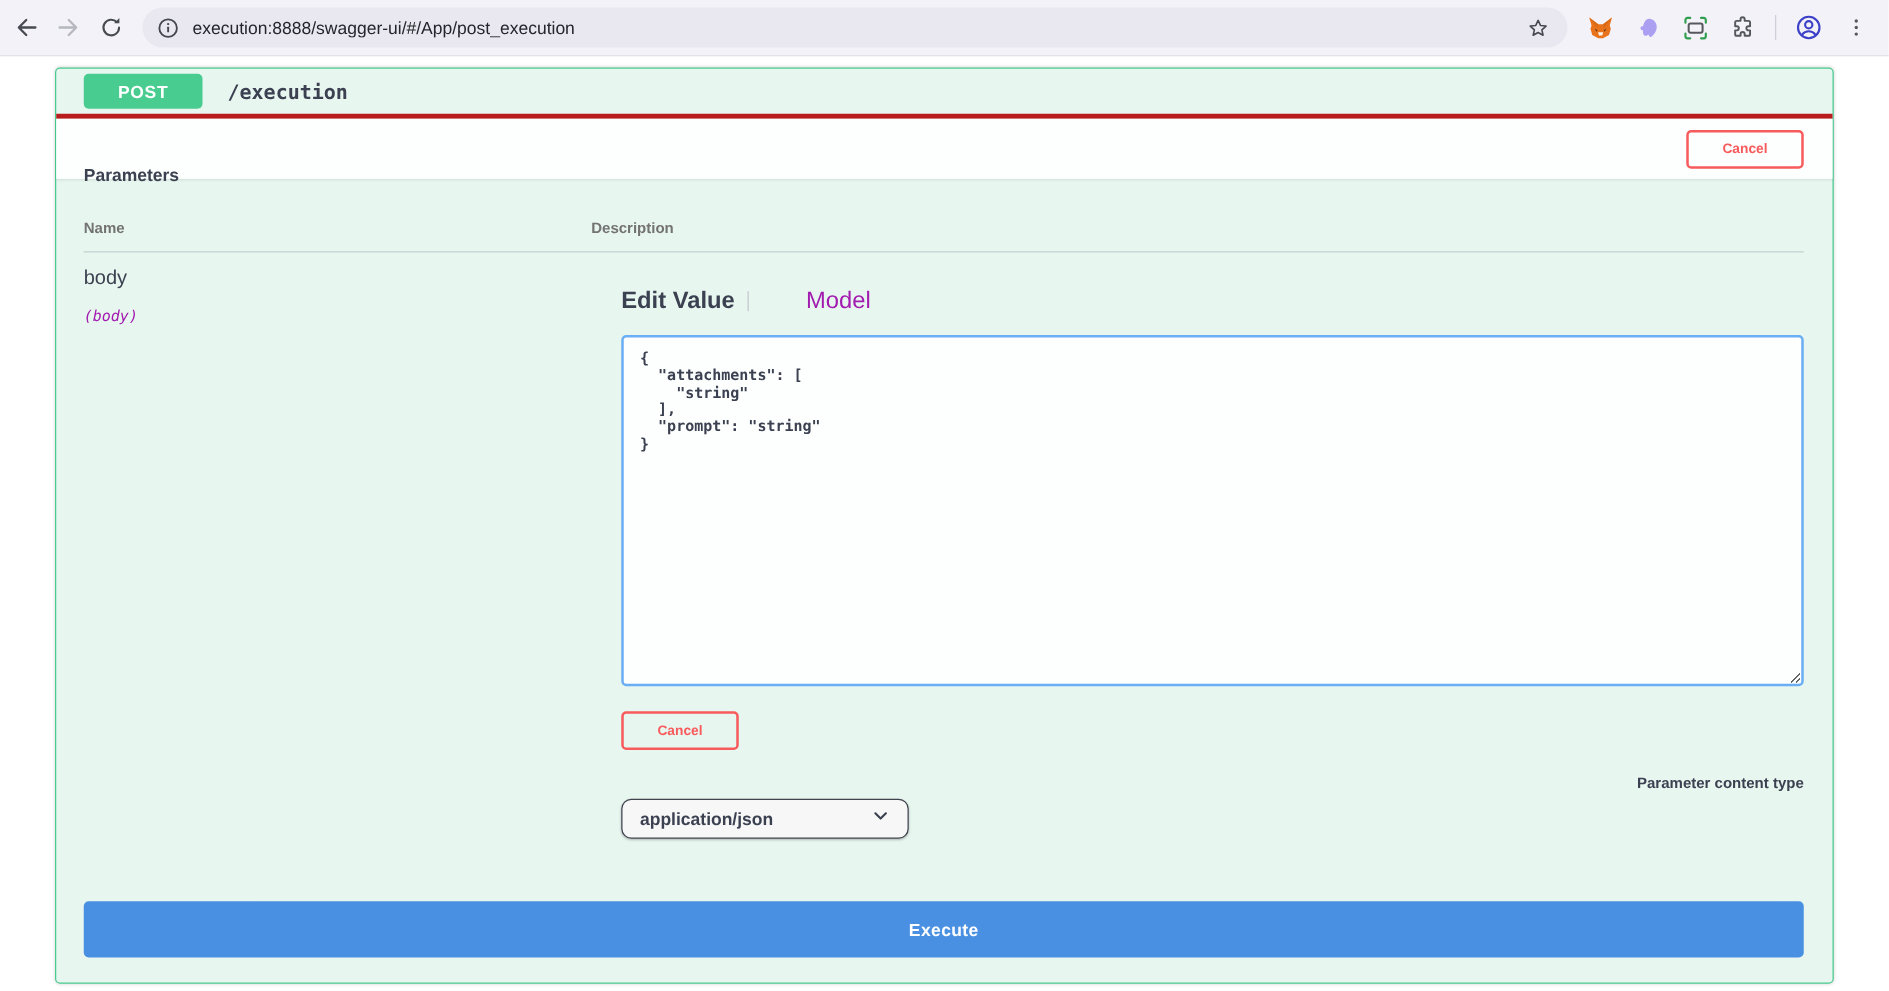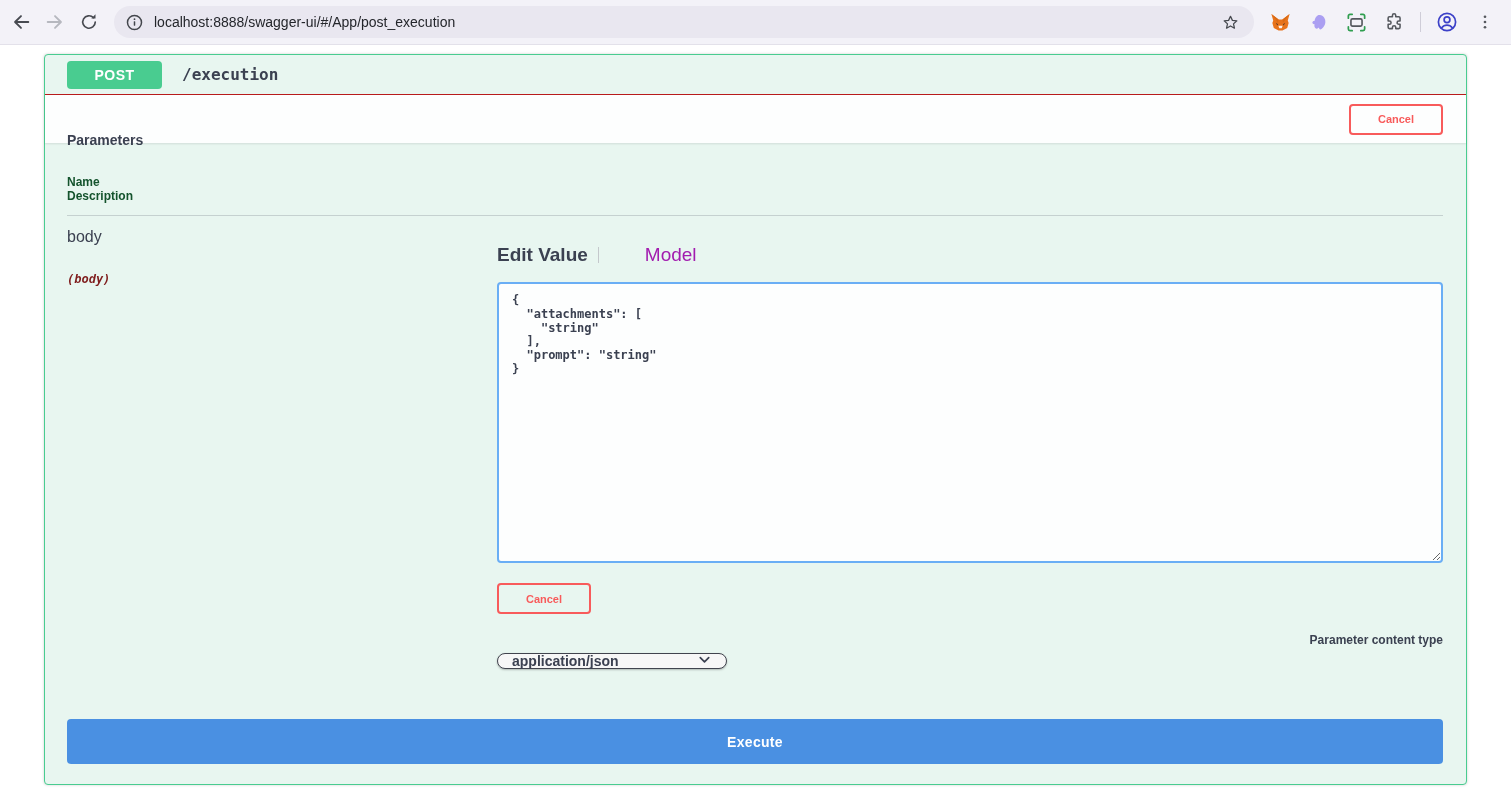--- a/index.html
+++ b/index.html
@@ -34,21 +34,21 @@
   .vert-sep { width: 1px; height: 20px; background: #cfcdd8; }
 
   
   .page { width: 100%; height: 747px; background: #fff; padding-top: 9px; }
   .opblock {
     margin-left: 44px; width: 1423px; border: 1px solid #49cc90; border-radius: 4px;
     background: #e8f6f0; box-shadow: 0 0 3px rgba(0,0,0,.19); color: #3b4151;
   }
   .opblock-summary {
     height: 40px; display: flex; align-items: center; padding: 0 22px;
-    border-bottom: 1px solid #b91c1c; cursor: pointer;
+    border-bottom: 4px solid #b91c1c; cursor: pointer;
   }
   .method-badge {
     width: 95px; height: 28px; background: #49cc90; border-radius: 4px; color: #fff;
     font-weight: bold; font-size: 14px; display: flex; align-items: center;
     justify-content: center; letter-spacing: .5px;
     font-family: "Liberation Sans", sans-serif;
   }
   .opblock-path {
     margin-left: 20px; font-family: "DejaVu Sans Mono", "Liberation Mono", monospace;
     font-weight: bold; font-size: 16px; color: #3b4151;
@@ -64,49 +64,49 @@
   .section-header h4 { font-size: 14px; font-weight: bold; color: #3b4151; margin-top: 42px; }
   .btn-cancel {
     min-width: 94px; height: 31px; background: transparent; border: 2px solid #f85b5b;
     border-radius: 4px; color: #f85b5b; font-weight: bold; font-size: 11px;
     font-family: "Liberation Sans", sans-serif; cursor: pointer; padding: 0 18px;
   }
 
   .param-table { padding: 0 23px 0 22px; }
   .param-head {
     display: flex; padding: 32px 0 12px; border-bottom: 1px solid rgba(59,65,81,.2);
-    font-size: 12px; font-weight: bold; color: #14532d; flex-direction: column;
+    font-size: 12px; font-weight: bold; color: #737373;
   }
   .col-name { width: 406px; flex: 0 0 auto; }
   .col-desc { flex: 1; }
 
   .param-row { display: flex; padding-bottom: 30px; gap: 24px; }
   .param-name { font-size: 16px; color: #3b4151; margin-top: 12px; }
   .param-in {
-    margin-top: 26px; font-family: "DejaVu Sans Mono", "Liberation Mono", monospace;
-    font-style: italic; font-size: 12px; color: #7f1d1d; font-weight: bold;
+    margin-top: 14px; font-family: "DejaVu Sans Mono", "Liberation Mono", monospace;
+    font-style: italic; font-size: 12px; color: #a21caf; font-weight: normal;
   }
 
   .editor-tabs { margin-top: 28px; display: flex; align-items: center; font-size: 19px; }
   .tab-edit { font-weight: bold; color: #3b4151; cursor: pointer; }
   .tab-sep { width: 1px; height: 16px; background: #c4c8cc; margin: 0 10px; }
   .tab-model { color: #a21caf; cursor: pointer; margin-left: 36px; }
 
   .body-textarea {
     display: block; margin-top: 16px; width: 100%; height: 281px;
     border: 2px solid #6aaef5; border-radius: 4px; background: #fdfefe;
     font-family: "DejaVu Sans Mono", "Liberation Mono", monospace;
     font-size: 12px; line-height: 13.8px; font-weight: bold; color: #3b4151;
     padding: 10px 13px; resize: both; outline: none;
   }
   .cancel-2 { margin-top: 20px; }
 
   .content-type-label { margin-top: 19px; font-size: 12px; font-weight: bold; color: #3b4151; text-align: right; }
   .content-type-select {
-    margin-top: 6px; width: 230px; height: 16px; background: #f7f7f7;
+    margin-top: 6px; width: 230px; height: 32px; background: #f7f7f7;
     border: 1px solid #41444e; border-radius: 8px; box-shadow: 0 1px 2px rgba(0,0,0,.25);
     display: flex; align-items: center; justify-content: space-between;
     padding: 0 14px; cursor: pointer;
   }
   .content-type-select .val { font-size: 14px; font-weight: bold; color: #3b4151; }
 
   .execute-wrapper { padding: 20px 23px 20px 22px; }
   .btn-execute {
     width: 100%; height: 45px; background: #4a90e2; border: none; border-radius: 4px;
     color: #fff; font-weight: bold; font-size: 14px; cursor: pointer;
@@ -142,21 +142,21 @@
   </div>
 
   <div class="omnibox">
     <div class="site-info">
       <svg width="17" height="17" viewBox="0 0 16 16">
           <circle cx="8" cy="8" r="6.6" stroke="#43464c" stroke-width="1.4" fill="none"></circle>
           <rect x="7.3" y="6.9" width="1.4" height="4.2" rx="0.4" fill="#43464c"></rect>
           <circle cx="8" cy="4.9" r="0.85" fill="#43464c"></circle>
         </svg>
     </div>
-    <span class="url-text">localhost:8888/swagger-ui/#/App/post_execution</span>
+    <span class="url-text">execution:8888/swagger-ui/#/App/post_execution</span>
     <div class="star">
       <svg width="19" height="19" viewBox="0 0 24 24">
           <path d="M12 4.2 14.4 9.3l5.6.6-4.2 3.8 1.2 5.5L12 16.4l-5 2.8 1.2-5.5L4 9.9l5.6-.6z" stroke="#45484e" stroke-width="1.6" fill="none" stroke-linejoin="round"></path>
         </svg>
     </div>
   </div>
 
   <div class="ext-area">
     <div class="ext-icon">
       <svg width="23" height="23" viewBox="0 0 24 24">

